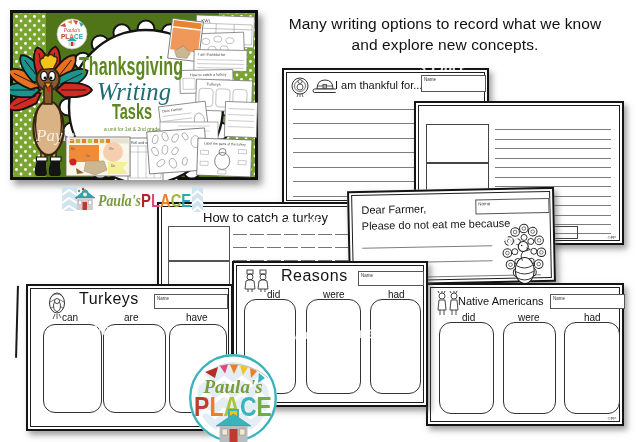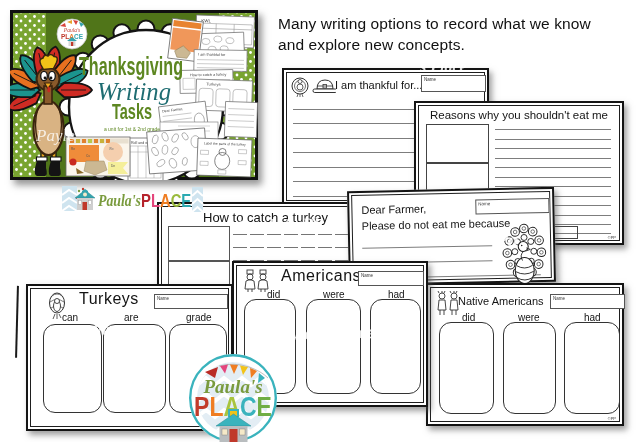--- a/index.html
+++ b/index.html
@@ -9,21 +9,21 @@
 .nbox{position:absolute;border:1px solid #555;background:#fff}
 .nbox span{position:absolute;left:2px;top:1px;font-size:4.5px;color:#333}
 .wl{position:absolute;height:1px;background:#7d7d7d}
 .wld{position:absolute;height:1px;background:repeating-linear-gradient(90deg,#757575 0 14px,rgba(0,0,0,0) 14px 17px)}
 .hand{font-family:"Liberation Sans",sans-serif;color:#141414}
 .wm{position:absolute;color:rgba(255,255,255,.85);font-family:"Liberation Serif",serif;font-style:italic;pointer-events:none}
 </style>
 </head>
 <body>
 
-<div class="hand" style="position:absolute;left:278px;top:13px;width:334px;text-align:left;font-size:15.5px;line-height:21px;letter-spacing:.1px;color:#111">Many writing options to record what we know<br>and explore new concepts.</div>
+<div class="hand" style="position:absolute;left:278px;top:13px;width:334px;text-align:center;font-size:15.5px;line-height:21px;letter-spacing:.1px;color:#111">Many writing options to record what we know<br>and explore new concepts.</div>
 
 <div style="position:absolute;left:10px;top:10px;width:248px;height:170px;box-shadow:4px 5px 7px rgba(80,80,80,.6)">
 <svg width="248" height="170" viewBox="0 0 248 170">
 <defs>
 <pattern id="dots" width="9" height="9" patternUnits="userSpaceOnUse">
 <circle cx="2" cy="2" r="1.4" fill="#fff"></circle>
           <circle cx="6.5" cy="6.5" r="1.4" fill="#fff"></circle>
 </pattern>
 </defs>
 
@@ -287,21 +287,20 @@
 <div class="wl" style="left:9px;top:82px;width:188px"></div>
 <div class="wl" style="left:9px;top:97px;width:188px"></div>
 <div class="wl" style="left:9px;top:111px;width:188px"></div>
 <div class="wl" style="left:9px;top:126px;width:188px"></div>
 </div>
 </div>
 
 <div class="sheet" style="left:414px;top:101px;width:206px;height:140px;z-index:2">
 <div class="inb"></div>
 
-<div class="hand" style="position:absolute;left:0;top:6px;width:100%;text-align:center;font-size:11.5px">Reasons why you shouldn't eat me</div>
 
 <div style="position:absolute;left:10px;top:21px;width:61px;height:37px;border:1px solid #444"></div>
 
 <div style="position:absolute;left:10px;top:60px;width:61px;height:27px;border:1px solid #444"></div>
 
 <div>
 <div class="wl" style="left:79px;top:26px;width:116px"></div>
 <div class="wl" style="left:79px;top:36px;width:116px"></div>
 <div class="wl" style="left:79px;top:45px;width:116px"></div>
 <div class="wl" style="left:79px;top:55px;width:116px"></div>
@@ -412,21 +411,21 @@
 </svg>
 
 <div class="hand" style="position:absolute;left:51px;top:4px;font-size:16px;letter-spacing:.5px">Turkeys</div>
 
 <div class="nbox" style="left:126px;top:8px;width:72px;height:13px">
       <span>Name</span>
     </div>
 
 <div class="hand" style="position:absolute;left:34px;top:26px;font-size:10px">can</div>
 <div class="hand" style="position:absolute;left:96px;top:26px;font-size:10px">are</div>
-<div class="hand" style="position:absolute;left:158px;top:26px;font-size:10px">grade</div>
+<div class="hand" style="position:absolute;left:158px;top:26px;font-size:10px">have</div>
 
 <div style="position:absolute;left:15px;top:38px;width:57px;height:87px;border:1.4px solid #333;border-radius:12px"></div>
 <div style="position:absolute;left:75px;top:38px;width:61px;height:87px;border:1.4px solid #333;border-radius:12px"></div>
 <div style="position:absolute;left:141px;top:38px;width:56px;height:87px;border:1.4px solid #333;border-radius:12px"></div>
 </div>
 
 <div class="sheet" style="left:232px;top:261px;width:192px;height:142px;z-index:7">
 <div class="inb"></div>
 
 <svg style="position:absolute;left:10px;top:6px" width="26" height="24" viewBox="0 0 26 24">
@@ -434,21 +433,21 @@
 <rect x="3" y="1" width="6" height="4"></rect>
         <circle cx="6" cy="8" r="3"></circle>
         <path d="M2,12 q4,-3 8,0 l1,8 l-10,0 z"></path>
 <rect x="16" y="1" width="6" height="4"></rect>
         <circle cx="19" cy="8" r="3"></circle>
         <path d="M15,12 q4,-3 8,0 l1,8 l-10,0 z"></path>
 <path d="M4,20 l0,3 m4,-3 l0,3 m9,-3 l0,3 m4,-3 l0,3"></path>
 </g>
 </svg>
 
-<div class="hand" style="position:absolute;left:47px;top:4px;font-size:16px;letter-spacing:.5px">Americans</div>
+<div class="hand" style="position:absolute;left:47px;top:4px;font-size:16px;letter-spacing:.5px">Reasons</div>
 
 <div class="nbox" style="left:124px;top:8px;width:64px;height:13px">
       <span>Name</span>
     </div>
 
 <div class="hand" style="position:absolute;left:33px;top:26px;font-size:10px">did</div>
 <div class="hand" style="position:absolute;left:89px;top:26px;font-size:10px">were</div>
 <div class="hand" style="position:absolute;left:154px;top:26px;font-size:10px">had</div>
 
 <div style="position:absolute;left:10px;top:36px;width:50px;height:93px;border:1.4px solid #333;border-radius:12px"></div>

